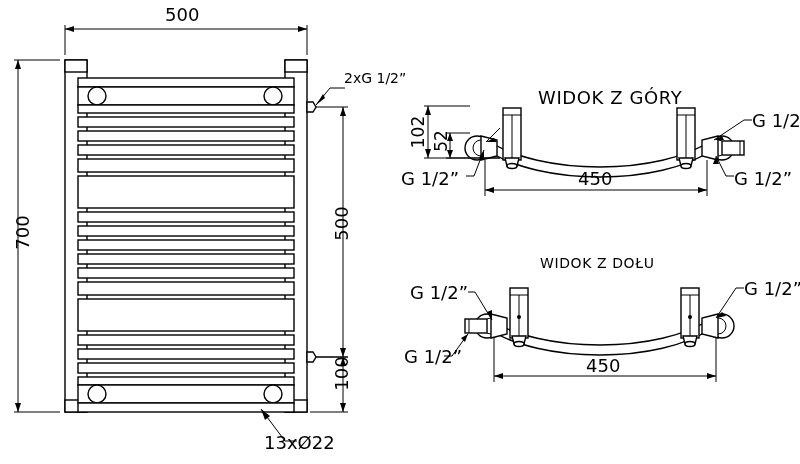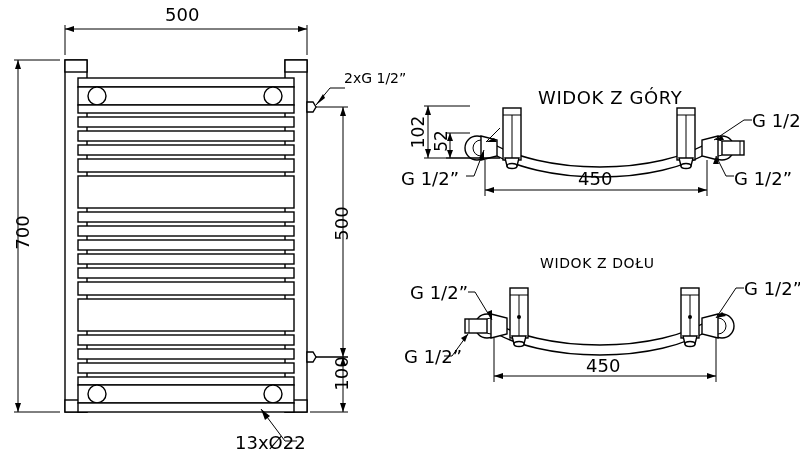--- a/index.html
+++ b/index.html
@@ -287,21 +287,21 @@
                transform:rotate(-90deg);transform-origin:center;width:60px;text-align:center;">700</span>
 
   <span class="lbl" style="position:absolute;left:311px;top:213px;font-size:18px;
                transform:rotate(-90deg);transform-origin:center;width:60px;text-align:center;">500</span>
 
   <span class="lbl" style="position:absolute;left:311px;top:363px;font-size:18px;
                transform:rotate(-90deg);transform-origin:center;width:60px;text-align:center;">100</span>
 
   <span class="lbl" style="position:absolute;left:344px;top:70px;font-size:14px;white-space:nowrap;">2xG 1/2”</span>
 
-  <span class="lbl" style="position:absolute;left:235px;top:432px;font-size:18px;white-space:nowrap;">13xØ22</span>
+  <span class="lbl" style="position:absolute;left:264px;top:432px;font-size:18px;white-space:nowrap;">13xØ22</span>
 
   <span class="lbl" style="position:absolute;left:538px;top:63px;font-size:18px;white-space:nowrap;letter-spacing:.6px;margin-top:24px;">WIDOK Z GÓRY</span>
 
   <span class="lbl" style="position:absolute;left:388px;top:122px;font-size:17px;
                transform:rotate(-90deg);transform-origin:center;width:60px;text-align:center;">102</span>
 
   <span class="lbl" style="position:absolute;left:411px;top:131px;font-size:17px;
                transform:rotate(-90deg);transform-origin:center;width:60px;text-align:center;">52</span>
 
   <span class="lbl" style="position:absolute;left:578px;top:168px;font-size:18px;">450</span>

